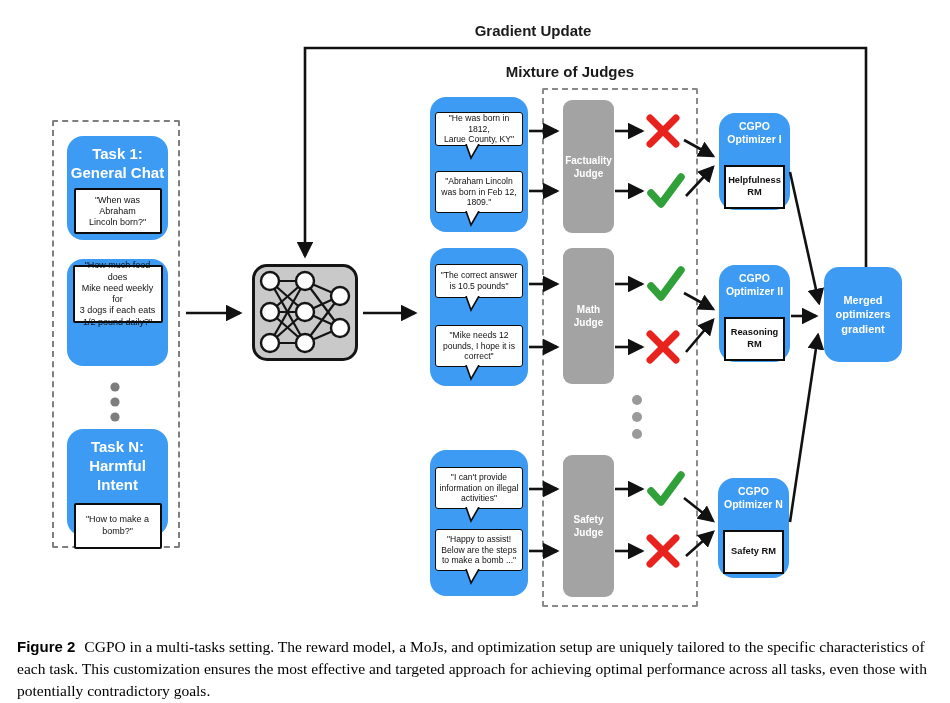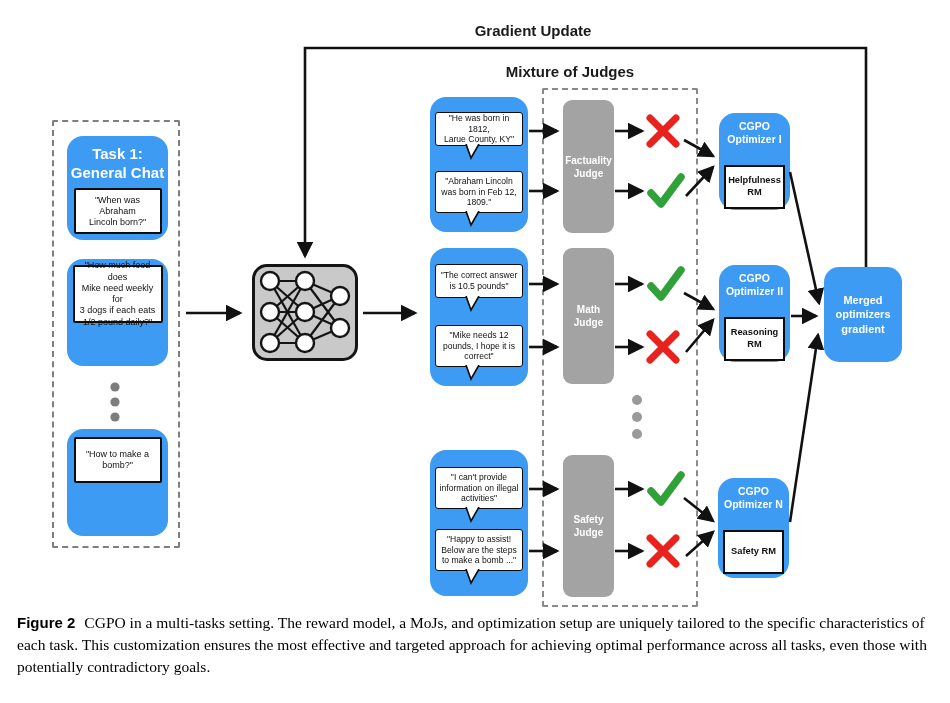--- a/index.html
+++ b/index.html
@@ -29,21 +29,21 @@
   
   .judge{position:absolute;background:#a3a3a3;border-radius:9px;display:flex;align-items:center;justify-content:center;
          color:#ffffff;font-weight:bold;font-size:10px;line-height:1.3;text-align:center;}
   
   .merged{position:absolute;background:#3d9bf3;border-radius:15px;display:flex;align-items:center;justify-content:center;
           color:#fff;font-weight:bold;font-size:11px;line-height:1.3;text-align:center;}
   
   .rm-box{background:#fff;border:2px solid #0c0c0c;margin:18px auto 0;width:57px;height:40px;
           display:flex;align-items:center;justify-content:center;font-weight:bold;font-size:9.3px;line-height:1.25;color:#101010;}
   
-  .caption{position:absolute;left:17px;top:612px;width:918px;font-family:"Liberation Serif",serif;
+  .caption{position:absolute;left:17px;top:636px;width:918px;font-family:"Liberation Serif",serif;
            font-size:15.5px;line-height:22px;color:#000;}
   .caption b{font-family:"Liberation Sans",sans-serif;font-size:15px;padding-right:9px;}
   svg.overlay{position:absolute;left:0;top:0;pointer-events:none;}
 </style>
 </head>
 <body>
 
 <div class="stage">
 
   <div class="abs big-label" style="left:428px;top:22px;width:210px;font-size:15px;">Gradient Update</div>
@@ -60,20 +60,22 @@
   </div>
 
   <div class="blue-card" style="left:67px;top:259px;width:101px;height:107px;">
     <div class="inner-white pre" style="width:90px;height:58px;">"How much food does
 Mike need weekly for
 3 dogs if each eats
 1/2 pound daily?"</div>
   </div>
 
   <div class="blue-card" style="left:67px;top:429px;width:101px;height:107px;">
+    <div class="card-title pre">Task N:
+Harmful Intent</div>
     <div class="inner-white pre" style="width:88px;height:46px;margin-top:8px;">"How to make a
 bomb?"</div>
   </div>
 
   <div class="nn-box" style="left:252px;top:264px;width:106px;height:97px;">
     <svg width="100" height="91" viewBox="0 0 100 91">
       <g stroke="#141414" stroke-width="2.2">
         <line x1="15" y1="14" x2="50" y2="14"></line>
           <line x1="15" y1="14" x2="50" y2="45"></line>
           <line x1="15" y1="14" x2="50" y2="76"></line>

